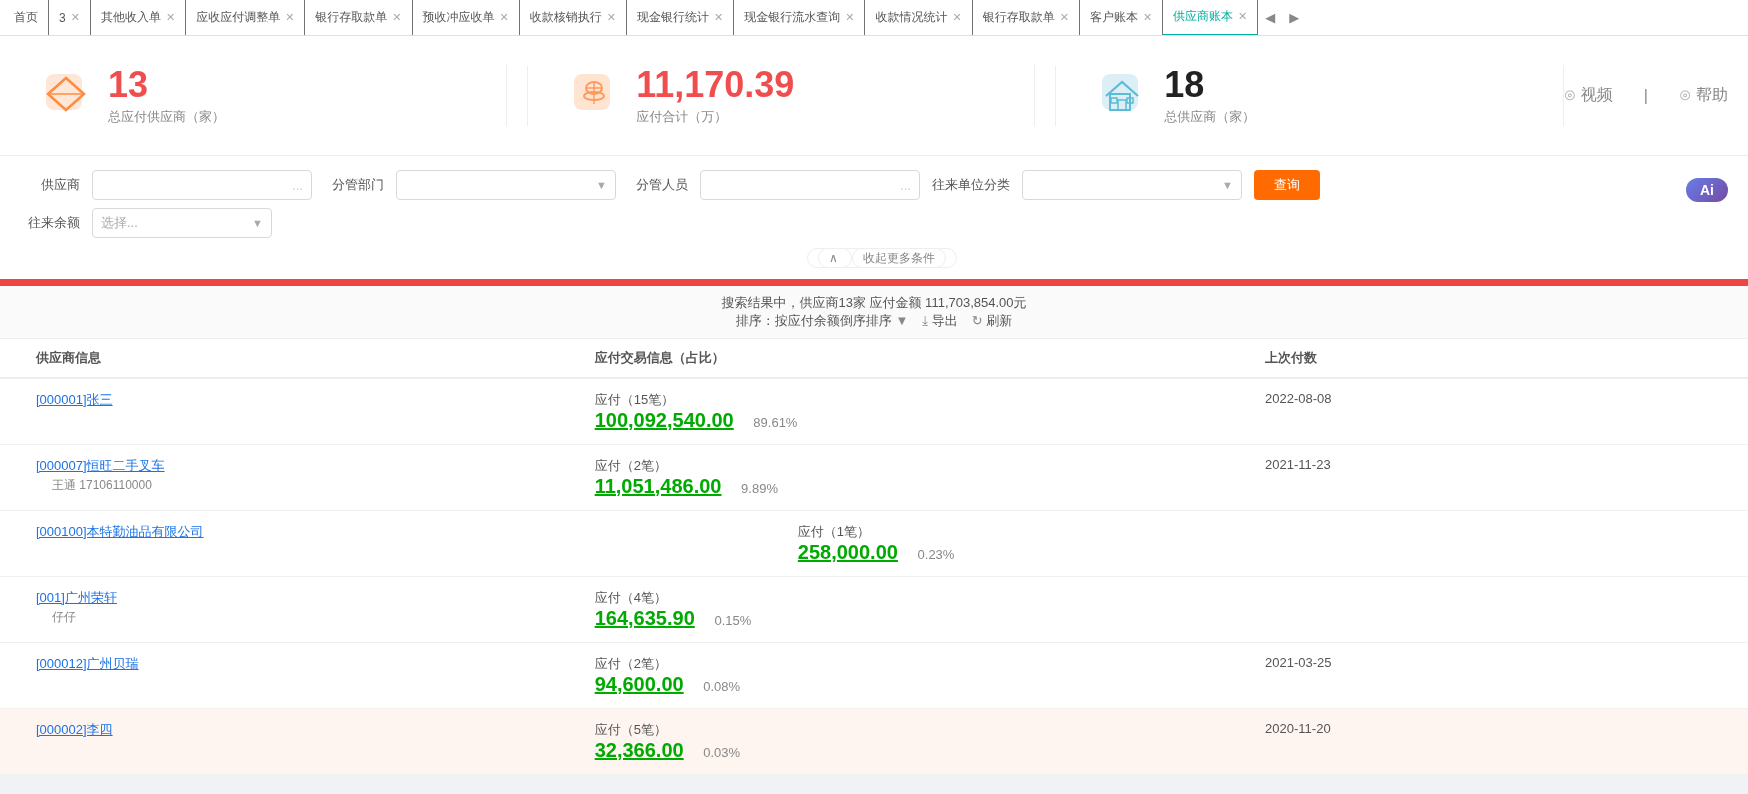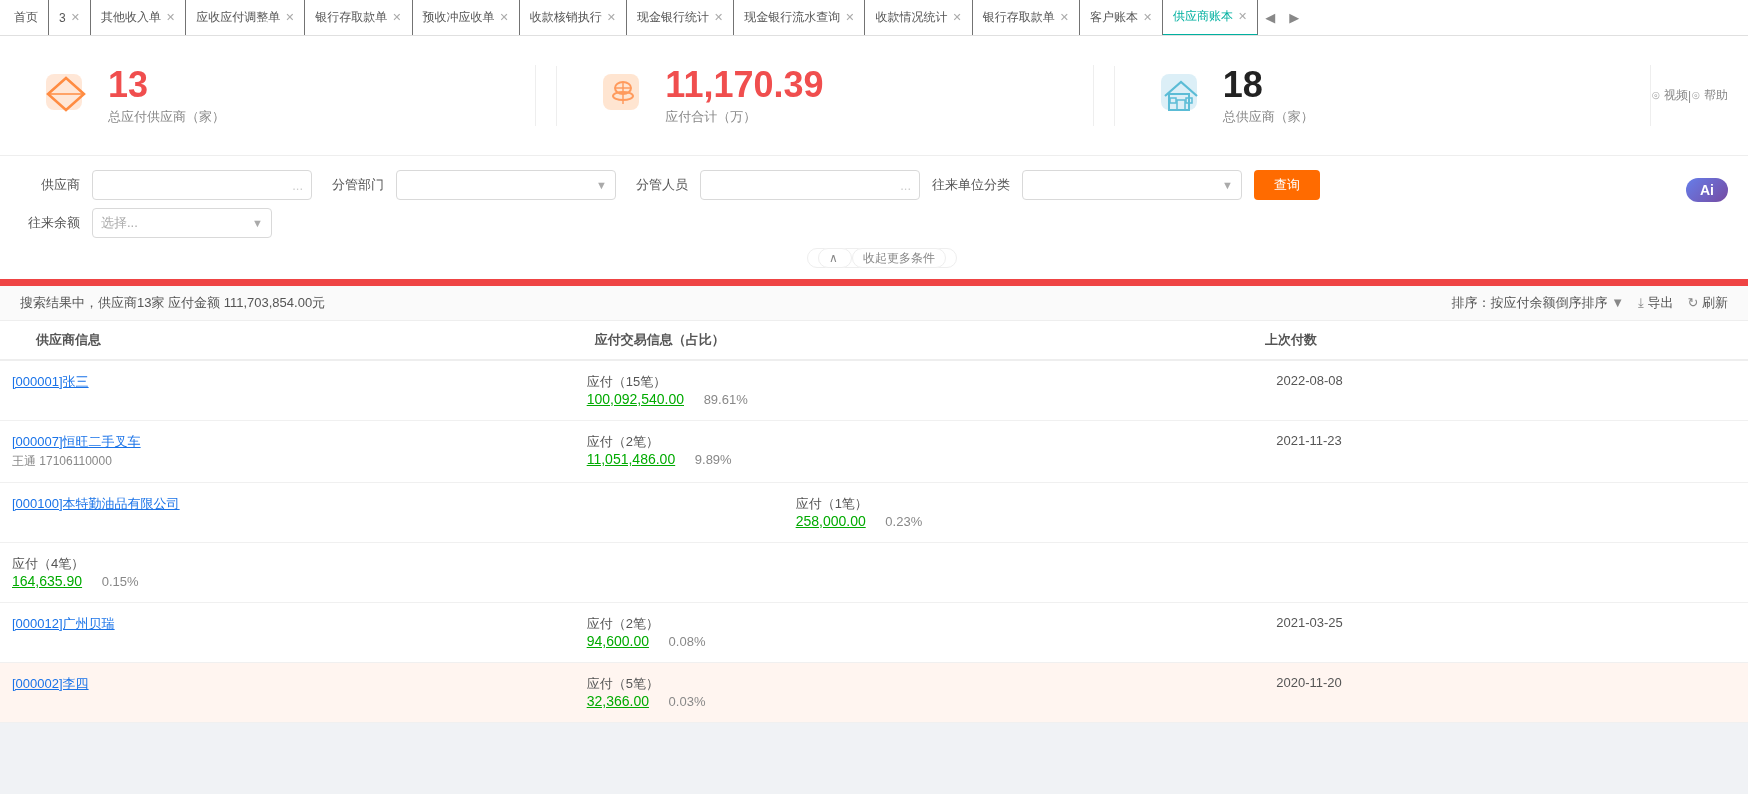--- a/index.html
+++ b/index.html
@@ -23,21 +23,21 @@
     .header-stats {
       display: flex; background: #fff; padding: 16px 20px; border-bottom: 1px solid #eee; align-items: center; height: 120px;
     }
     .stat-block {
       display: flex; align-items: center; flex: 1; padding: 0 20px; border-right: 1px solid #eee;
     }
     .stat-block:last-child { border-right: none; }
     .stat-icon { margin-right: 16px; }
     .stat-number { font-size: 36px; font-weight: bold; color: #f04e4e; line-height: 1.1; }
     .stat-label { font-size: 13px; color: #888; margin-top: 4px; }
-    .header-actions { display: flex; align-items: center; gap: 0; font-size: 12px; color: #888; margin-left: auto; }
+    .header-actions { display: flex; align-items: center; gap: 31px; font-size: 16px; color: #888; margin-left: auto; }
     .header-actions span { cursor: pointer; }
 
     
     .filter-area {
       background: #fff; padding: 14px 4px 10px 20px; border-bottom: 7px solid #ef4444;
     }
     .filter-row { display: flex; align-items: center; gap: 12px; margin-bottom: 8px; }
     .filter-label { font-size: 13px; color: #555; min-width: 60px; text-align: right; }
     .filter-input {
       border: 1px solid #d9d9d9; border-radius: 4px; padding: 4px 8px; font-size: 13px;
@@ -56,44 +56,44 @@
       padding: 6px 20px; font-size: 13px; cursor: pointer; height: 30px;
     }
     .collapse-bar {
       text-align: center; padding: 4px 0 2px; color: #888; font-size: 12px; cursor: pointer;
     }
     .collapse-bar span { background: #fff; padding: 2px 10px; border: 1px solid #eee; border-radius: 10px; }
 
     
     .result-bar {
       display: flex; align-items: center; justify-content: space-between;
-      padding: 8px 20px; background: #fafafa; border-bottom: 1px solid #eee; font-size: 13px;
+      padding: 8px 20px; background: #fafafa; border-bottom: 1px solid #eee; font-size: 13px; flex-direction: column;
     }
     .result-info { color: #555; }
     .result-actions { display: flex; align-items: flex-start; gap: 14px; color: #555; font-size: 13px; }
 
     
     .table-wrap { background: #fff; }
     .table-header {
       display: flex; padding: 10px 36px; border-bottom: 2px solid #eee; font-size: 13px; color: #555; font-weight: bold;
     }
     .col-supplier { flex: 2.5; }
     .col-transaction { flex: 3; }
     .col-lastpay { flex: 2; }
 
     .table-row {
-      display: flex; padding: 12px 12px; border-bottom: 1px solid #f0f0f0; align-items: flex-start; min-height: 60px;
+      display: flex; padding: 12px 36px; border-bottom: 1px solid #f0f0f0; align-items: flex-start; min-height: 60px;
     }
     .table-row.highlighted { background: #fff5f0; }
 
     .supplier-link { color: #1a73e8; text-decoration: underline; cursor: pointer; font-size: 13px; }
-    .supplier-sub { color: #888; font-size: 12px; margin-top: 2px; }
+    .supplier-sub { color: #888; font-size: 12px; margin-top: 2px; margin-left: 16px; }
 
     .trans-label { color: #555; font-size: 13px; }
-    .trans-amount { color: #00aa00; font-size: 14px; font-weight: normal; text-decoration: underline; cursor: pointer; }
+    .trans-amount { color: #00aa00; font-size: 20px; font-weight: bold; text-decoration: underline; cursor: pointer; }
     .trans-pct { color: #888; font-size: 13px; margin-left: 16px; }
 
     .last-pay { color: #555; font-size: 13px; }
 
     .divider-v { width: 1px; background: #eee; height: 60px; margin: 0 20px; }
 
     
     .ai-badge {
       position: fixed; right: 20px; top: 178px;
       background: linear-gradient(135deg, #667eea, #764ba2);
@@ -337,20 +337,24 @@
     </div>
     <div class="col-transaction">
       <div class="trans-label">应付（1笔）</div>
       <div>
         <a class="trans-amount">258,000.00</a>
         <span class="trans-pct">0.23%</span>
       </div>
     </div>
   </div>
       <div class="table-row">
+    <div class="col-supplier">
+      <div><a class="supplier-link">[001]广州荣轩</a></div>
+      <div class="supplier-sub">仔仔</div>
+    </div>
     <div class="col-transaction">
       <div class="trans-label">应付（4笔）</div>
       <div>
         <a class="trans-amount">164,635.90</a>
         <span class="trans-pct">0.15%</span>
       </div>
     </div>
     <div class="col-lastpay">
       <span class="last-pay"></span>
     </div>

